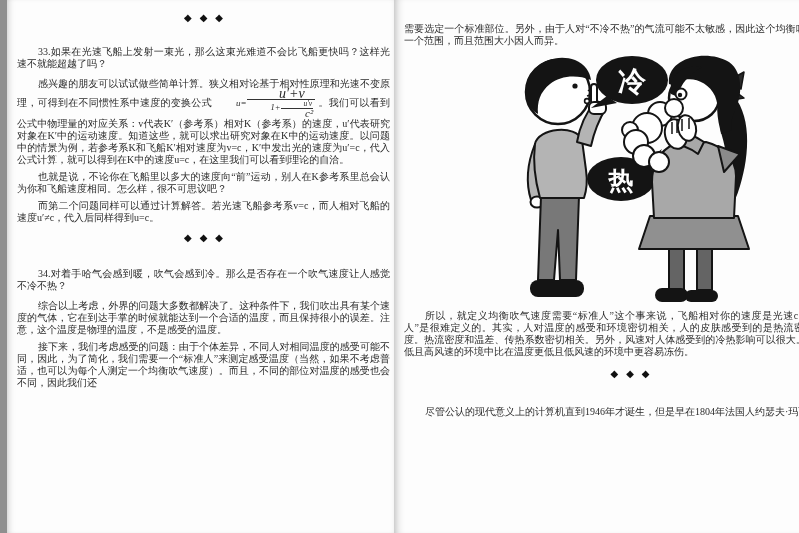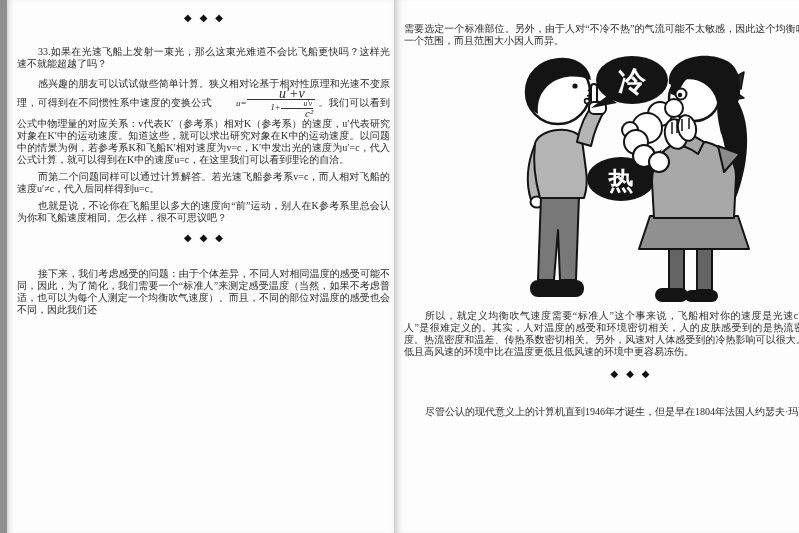--- a/index.html
+++ b/index.html
@@ -40,29 +40,31 @@
 
   <div class="page page-left">
     <div class="content">
       <div class="sec-div div-a">◆◆◆</div>
 
       <p class="qhead">33.如果在光速飞船上发射一束光，那么这束光难道不会比飞船更快吗？这样光速不就能超越了吗？</p>
 
 
       <p><span>感兴趣的朋友可以试试做些简单计算。狭义相对论基于相对性原理和光速不变原理，可得到在不同惯性系中速度的变换公式</span><span class="formula"><span class="f-lhs">u=</span><span class="frac"><span class="num">u′+v</span><span class="den"><span>1+</span><span class="ifrac"><span class="inum">u′v</span><span class="iden">c²</span></span></span></span></span><span>。我们可以看到公式中物理量的对应关系：v代表K′（参考系）相对K（参考系）的速度，u′代表研究对象在K′中的运动速度。知道这些，就可以求出研究对象在K中的运动速度。以问题中的情景为例，若参考系K和飞船K′相对速度为v=c，K′中发出光的速度为u′=c，代入公式计算，就可以得到在K中的速度u=c，在这里我们可以看到理论的自洽。</span></p>
 
+      <p>也就是说，不论你在飞船里以多大的速度向“前”运动，别人在K参考系里总会认为你和飞船速度相同。怎么样，很不可思议吧？</p>
+
       <p>而第二个问题同样可以通过计算解答。若光速飞船参考系v=c，而人相对飞船的速度u′≠c，代入后同样得到u=c。</p>
-
-      <p>也就是说，不论你在飞船里以多大的速度向“前”运动，别人在K参考系里总会认为你和飞船速度相同。怎么样，很不可思议吧？</p>
 
       <div class="sec-div div-b">◆◆◆</div>
 
+      <p class="qhead">34.对着手哈气会感到暖，吹气会感到冷。那么是否存在一个吹气速度让人感觉不冷不热？</p>
 
 
 
+      <p>综合以上考虑，外界的问题大多数都解决了。这种条件下，我们吹出具有某个速度的气体，它在到达手掌的时候就能达到一个合适的温度，而且保持很小的误差。注意，这个温度是物理的温度，不是感受的温度。</p>
 
       <p>接下来，我们考虑感受的问题：由于个体差异，不同人对相同温度的感受可能不同，因此，为了简化，我们需要一个“标准人”来测定感受温度（当然，如果不考虑普适，也可以为每个人测定一个均衡吹气速度）。而且，不同的部位对温度的感受也会不同，因此我们还</p>
     </div>
   </div>
 
   <div class="page page-right">
     <div class="content">
       <p class="noindent">需要选定一个标准部位。另外，由于人对“不冷不热”的气流可能不太敏感，因此这个均衡吹气速度会是一个范围，而且范围大小因人而异。</p>
 
       <div class="illus">

